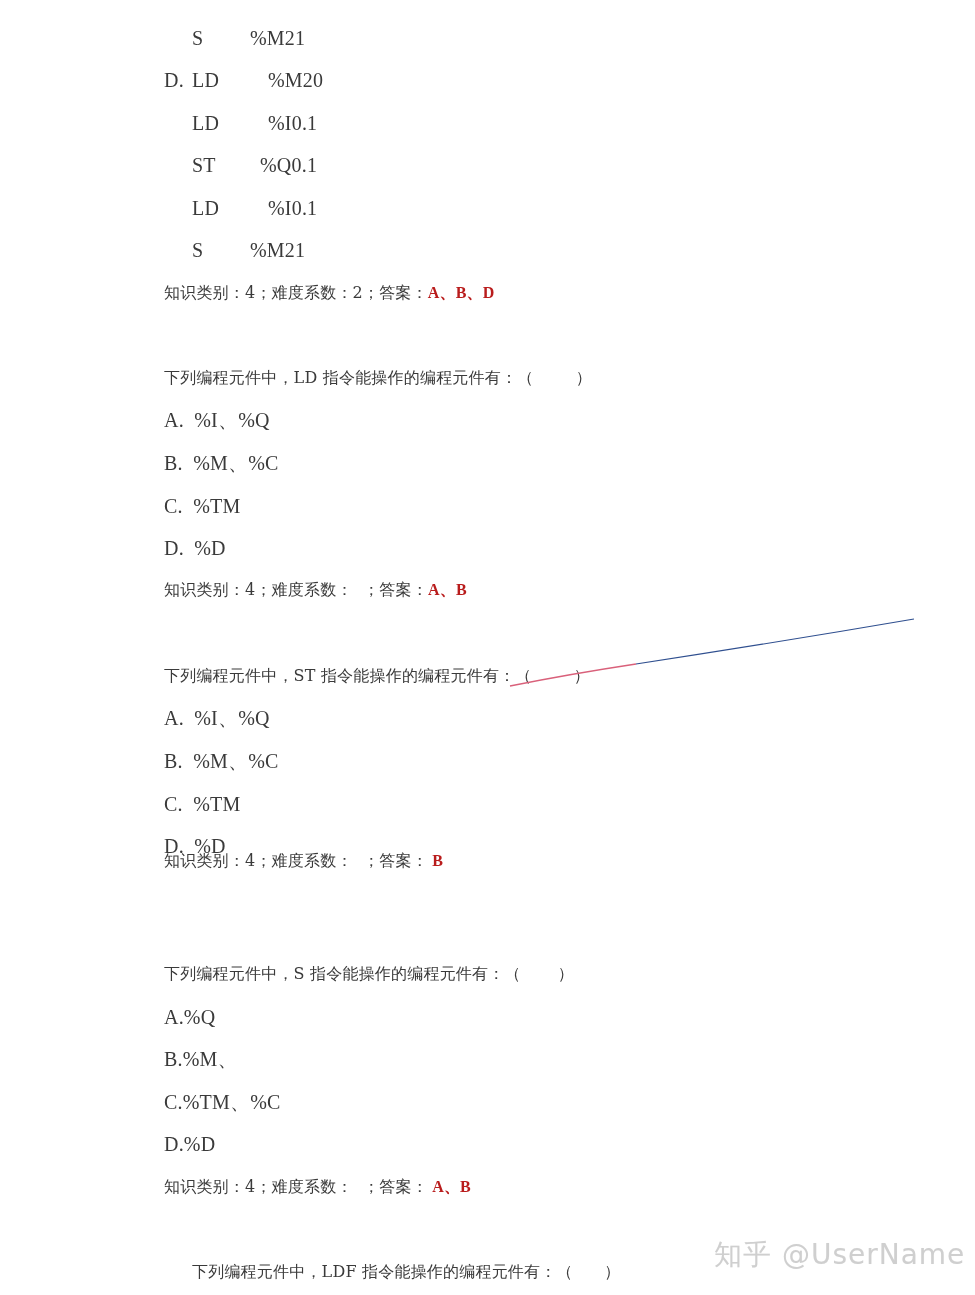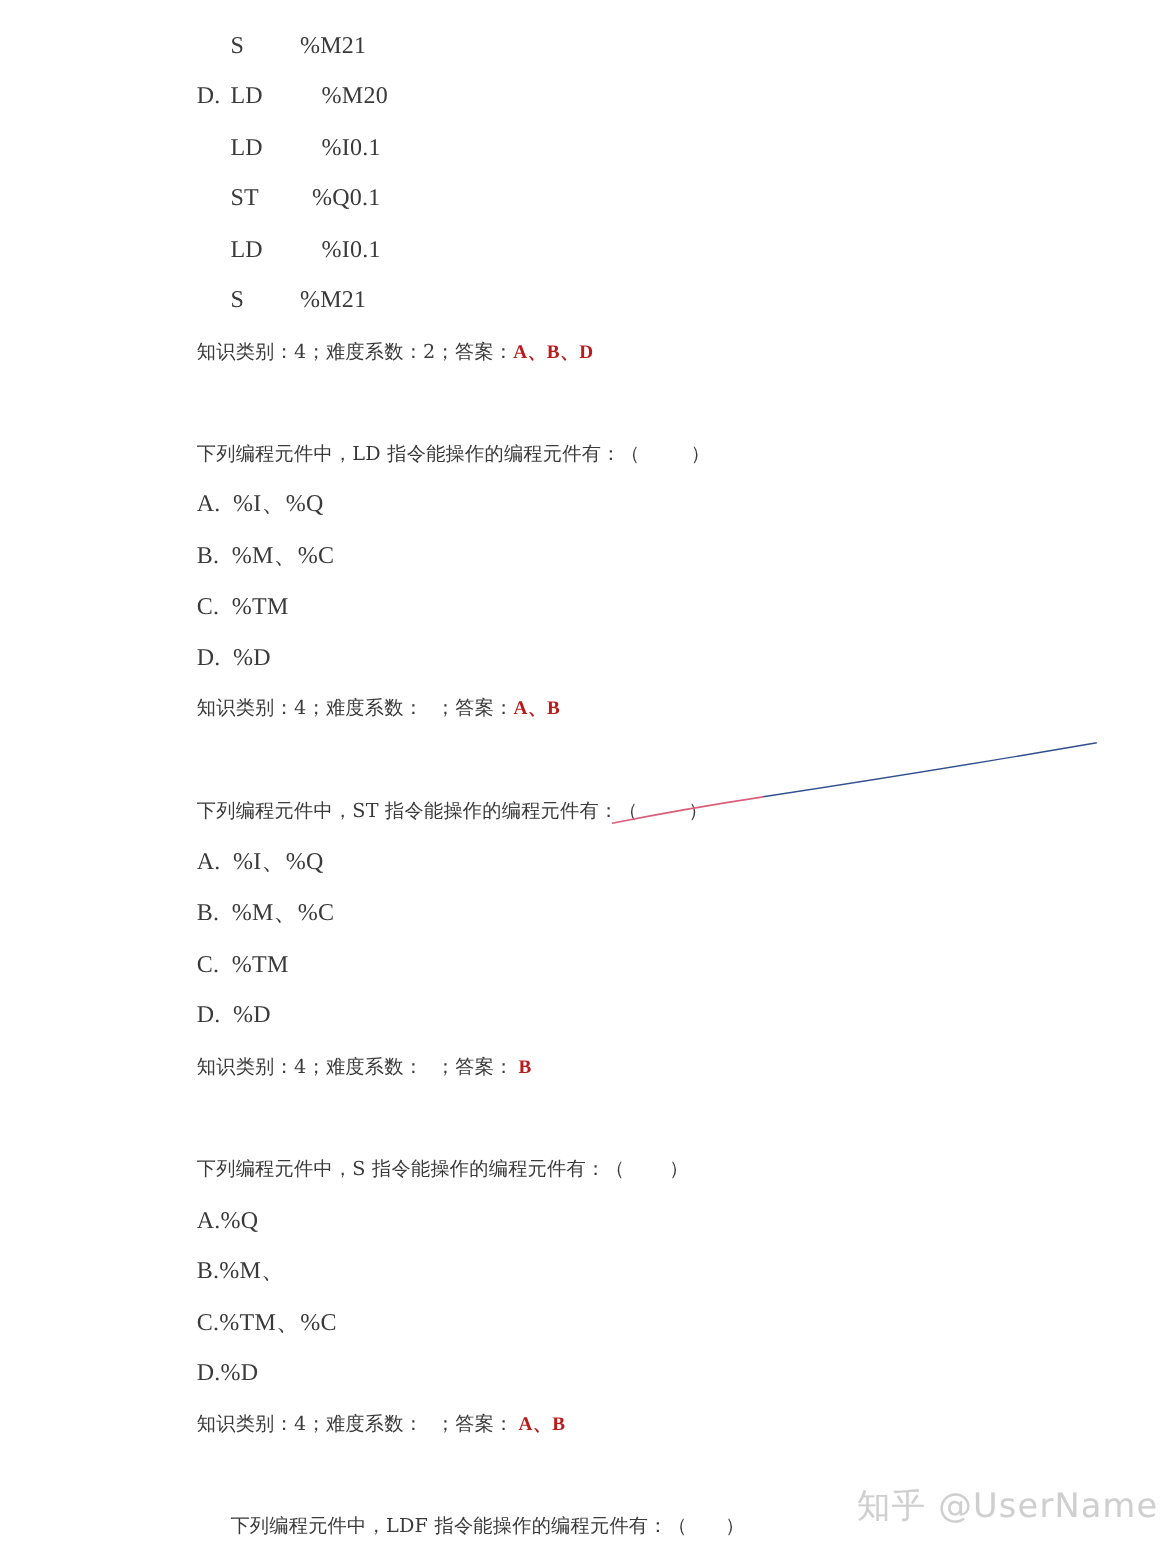--- a/index.html
+++ b/index.html
@@ -44,21 +44,21 @@
   <div class="line opt" style="top:538px;">D.  %D</div>
   <div class="line meta" style="top:556px;margin-top:24px;"><span>知识类别：4；难度系数：  ；答案：</span><span class="ans">A、B</span></div>
 </div>
 
 <div>
   <div class="line q" style="top:666px;">下列编程元件中，ST 指令能操作的编程元件有：（        ）</div>
   <div class="line opt" style="top:708px;">A.  %I、%Q</div>
   <div class="line opt" style="top:751px;">B.  %M、%C</div>
   <div class="line opt" style="top:794px;">C.  %TM</div>
   <div class="line opt" style="top:836px;">D.  %D</div>
-  <div class="line meta" style="top:879px;text-align:right;"><span>知识类别：4；难度系数：  ；答案：</span><span class="ans"> B</span></div>
+  <div class="line meta" style="top:851px;text-align:right;"><span>知识类别：4；难度系数：  ；答案：</span><span class="ans"> B</span></div>
 </div>
 
 <div>
   <div class="line q" style="top:964px;">下列编程元件中，S 指令能操作的编程元件有：（       ）</div>
   <div class="line opt" style="top:1007px;">A.%Q</div>
   <div class="line opt" style="top:1049px;">B.%M、</div>
   <div class="line opt" style="top:1092px;">C.%TM、%C</div>
   <div class="line opt" style="top:1134px;">D.%D</div>
   <div class="line meta" style="top:1177px;text-align:right;"><span>知识类别：4；难度系数：  ；答案：</span><span class="ans"> A、B</span></div>
 </div>

